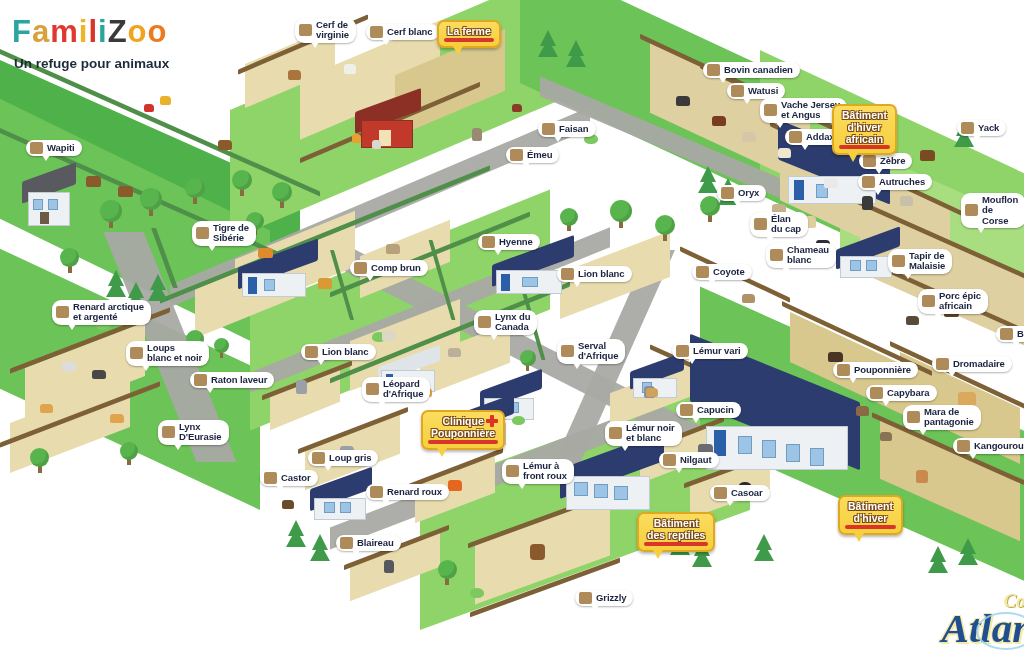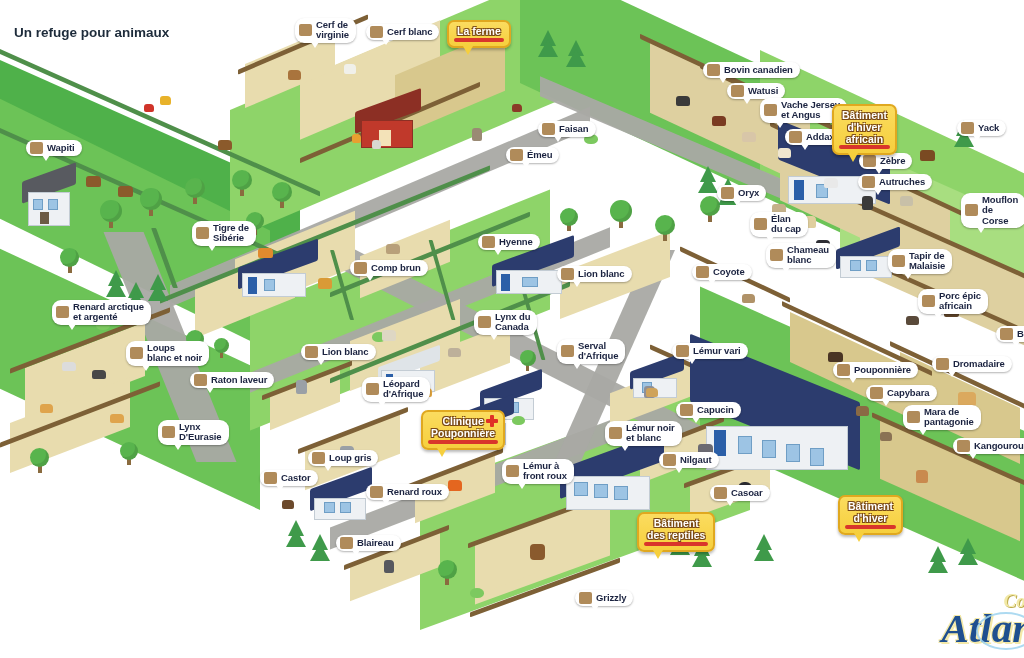--- a/index.html
+++ b/index.html
@@ -579,33 +579,36 @@
       <div class="label" style="left: 710px; top: 485px;"><span class="ico"></span><span>Casoar</span><span class="tail"></span></div>
       <div class="label" style="left: 833px; top: 362px;"><span class="ico"></span><span>Pouponnière</span><span class="tail"></span></div>
       <div class="label" style="left: 866px; top: 385px;"><span class="ico"></span><span>Capybara</span><span class="tail"></span></div>
       <div class="label" style="left: 932px; top: 356px;"><span class="ico"></span><span>Dromadaire</span><span class="tail"></span></div>
       <div class="label" style="left: 903px; top: 405px;"><span class="ico"></span><span>Mara de
 pantagonie</span><span class="tail"></span></div>
       <div class="label" style="left: 953px; top: 438px;"><span class="ico"></span><span>Kangourou</span><span class="tail"></span></div>
     </div>
 
   <div id="callouts-layer">
-      <div class="callout" style="left: 447px; top: 20px;"><div>La ferme</div><span class="bar"></span><span class="tail"></span></div>
+      <div class="callout" style="left: 437px; top: 20px;"><div>La ferme</div><span class="bar"></span><span class="tail"></span></div>
       <div class="callout" style="left: 832px; top: 104px;"><div>Bâtiment
 d'hiver
 africain</div><span class="bar"></span><span class="tail"></span></div>
       <div class="callout" style="left: 421px; top: 410px;"><div>Clinique
 Pouponnière</div><span class="cross"></span><span class="bar"></span><span class="tail"></span></div>
       <div class="callout" style="left: 637px; top: 512px;"><div>Bâtiment
 des reptiles</div><span class="bar"></span><span class="tail"></span></div>
       <div class="callout" style="left: 838px; top: 495px;"><div>Bâtiment
 d'hiver</div><span class="bar"></span><span class="tail"></span></div>
     </div>
 
   <div id="logo">
+    <div class="word">
+      <span class="l-f">F</span><span class="l-a">a</span><span class="l-m">m</span><span class="l-i1">i</span><span class="l-l">l</span><span class="l-i2">i</span><span class="l-z">Z</span><span class="l-o1">o</span><span class="l-o2">o</span>
+    </div>
     <div class="tag">Un refuge pour animaux</div>
   </div>
 
   <div id="wm">
     <div class="cmp">Comp</div>
     <div class="atl">Atlan</div>
     <div class="globe"></div>
   </div>
 
 </div>

